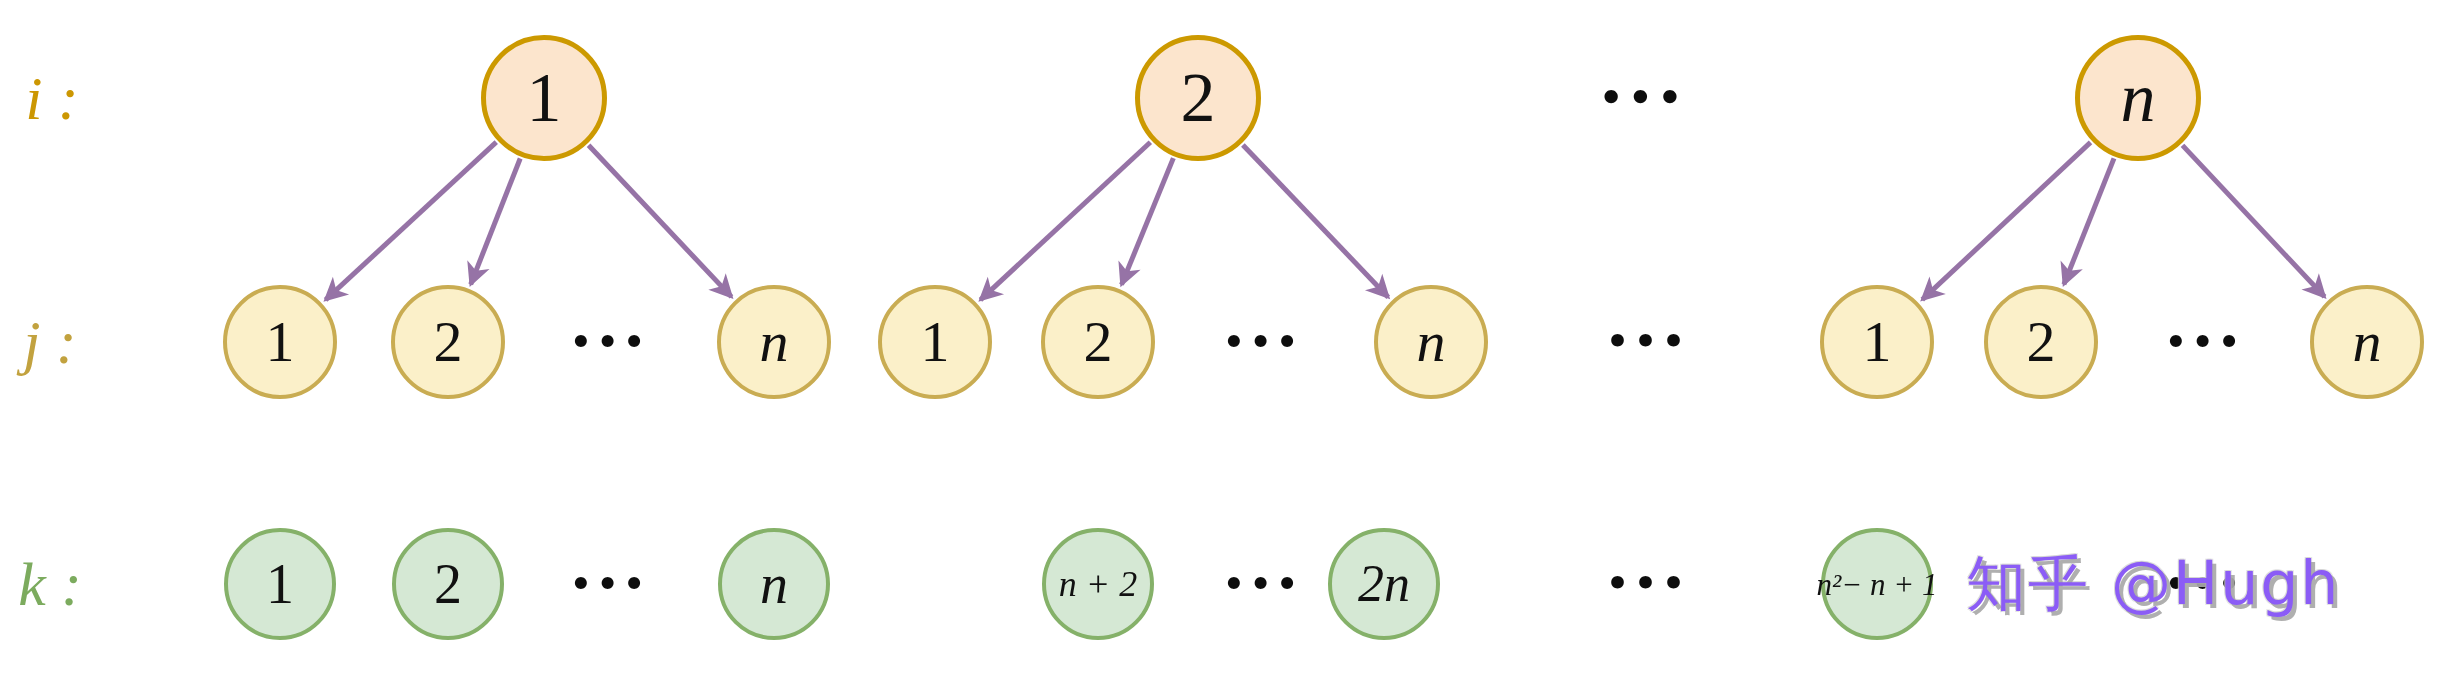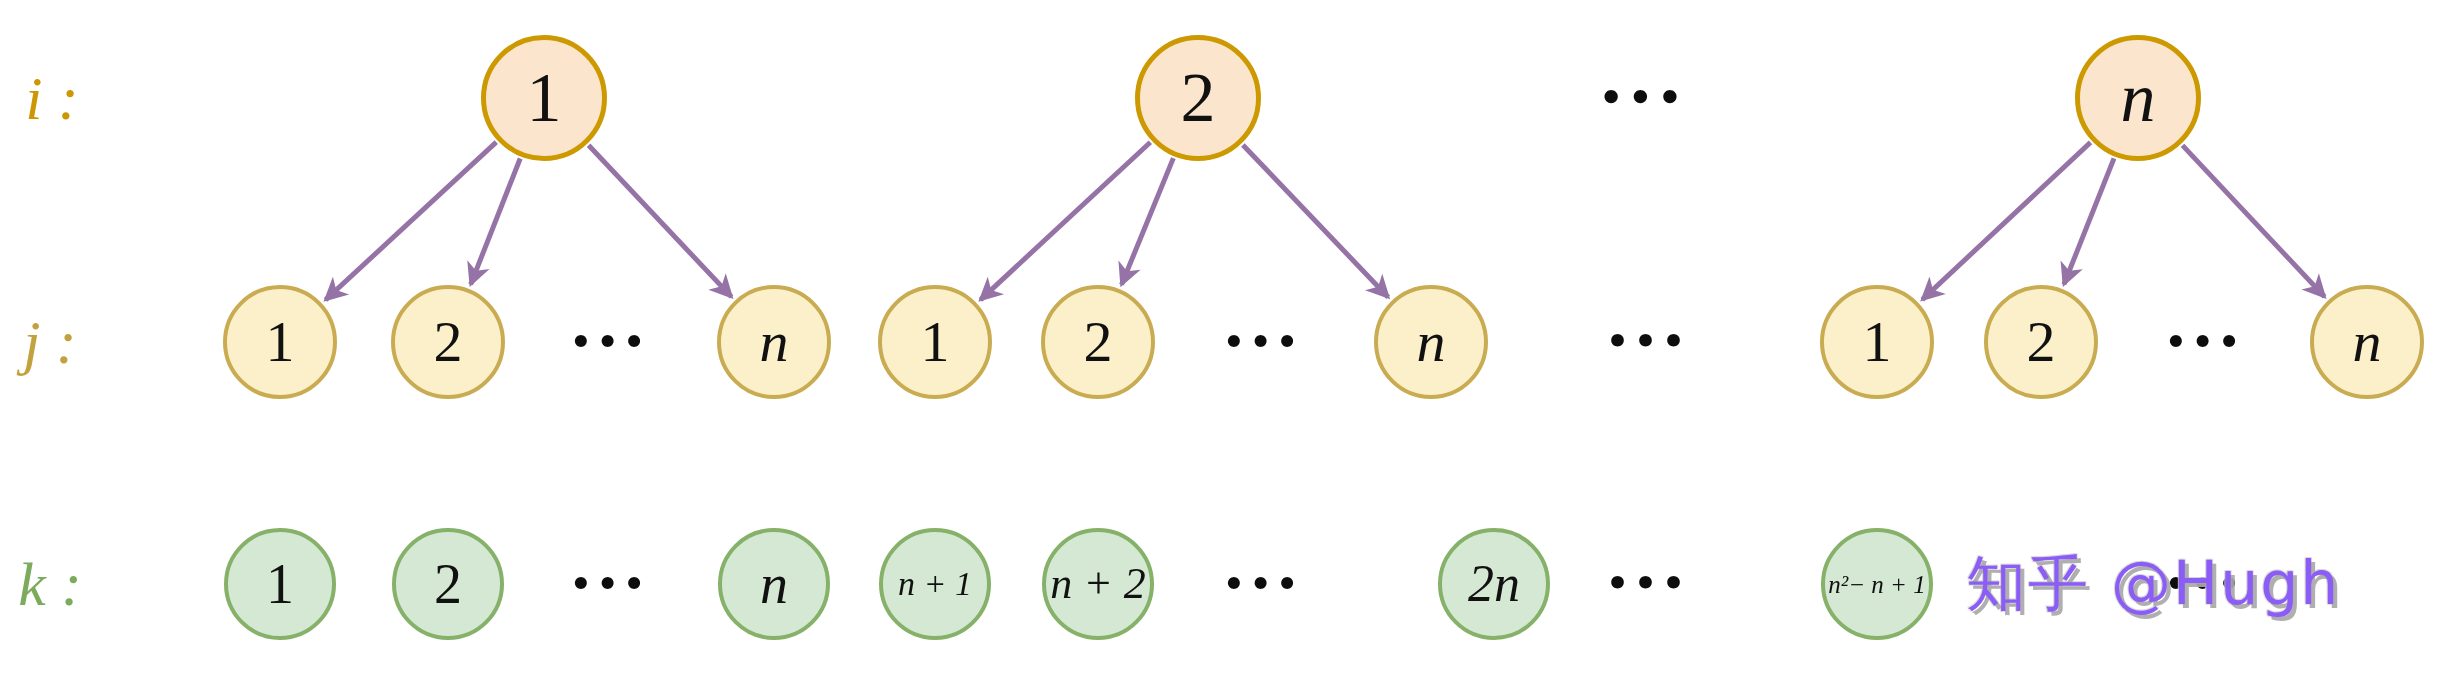--- a/index.html
+++ b/index.html
@@ -97,20 +97,19 @@
     <div class="dots" style="left: 1648px; top: 342px; font-size: 36px;">•••</div>
     <div class="node" style="left: 1820px; top: 285px; width: 114px; height: 114px; background: rgb(251, 240, 201); border: 4px solid rgb(201, 172, 82); font-size: 58px;">1</div>
     <div class="node" style="left: 1984px; top: 285px; width: 114px; height: 114px; background: rgb(251, 240, 201); border: 4px solid rgb(201, 172, 82); font-size: 58px;">2</div>
     <div class="dots" style="left: 2205px; top: 342px; font-size: 34px;">•••</div>
     <div class="node italic" style="left: 2310px; top: 285px; width: 114px; height: 114px; background: rgb(251, 240, 201); border: 4px solid rgb(201, 172, 82); font-size: 58px;">n</div>
     <div class="row-label" style="left: 50px; top: 584px; color: rgb(124, 171, 94);">k :</div>
     <div class="node" style="left: 224px; top: 528px; width: 112px; height: 112px; background: rgb(213, 232, 212); border: 4px solid rgb(133, 177, 105); font-size: 56px;">1</div>
     <div class="node" style="left: 392px; top: 528px; width: 112px; height: 112px; background: rgb(213, 232, 212); border: 4px solid rgb(133, 177, 105); font-size: 56px;">2</div>
     <div class="dots" style="left: 610px; top: 584px; font-size: 34px;">•••</div>
     <div class="node italic" style="left: 718px; top: 528px; width: 112px; height: 112px; background: rgb(213, 232, 212); border: 4px solid rgb(133, 177, 105); font-size: 56px;">n</div>
-    <div class="node italic" style="left: 879px; top: 528px; width: 112px; height: 112px; background: rgb(213, 232, 212); border: 4px solid rgb(133, 177, 105); font-size: 34px;">n + 1</div>
-    <div class="node italic" style="left: 1042px; top: 528px; width: 112px; height: 112px; background: rgb(213, 232, 212); border: 4px solid rgb(133, 177, 105); font-size: 44px;">n + 2</div>
+    <div class="node italic" style="left: 1042px; top: 528px; width: 112px; height: 112px; background: rgb(213, 232, 212); border: 4px solid rgb(133, 177, 105); font-size: 36px;">n + 2</div>
     <div class="dots" style="left: 1263px; top: 584px; font-size: 34px;">•••</div>
-    <div class="node italic" style="left: 1438px; top: 528px; width: 112px; height: 112px; background: rgb(213, 232, 212); border: 4px solid rgb(133, 177, 105); font-size: 52px;">2n</div>
+    <div class="node italic" style="left: 1328px; top: 528px; width: 112px; height: 112px; background: rgb(213, 232, 212); border: 4px solid rgb(133, 177, 105); font-size: 52px;">2n</div>
     <div class="dots" style="left: 1648px; top: 584px; font-size: 36px;">•••</div>
-    <div class="node italic" style="left: 1821px; top: 528px; width: 112px; height: 112px; background: rgb(213, 232, 212); border: 4px solid rgb(133, 177, 105); font-size: 25px;">n²− n + 1</div>
+    <div class="node italic" style="left: 1821px; top: 528px; width: 112px; height: 112px; background: rgb(213, 232, 212); border: 4px solid rgb(133, 177, 105); font-size: 31px;">n²− n + 1</div>
     <div class="dots" style="left: 2205px; top: 584px; font-size: 34px;">•••</div>
   </div>
 
 </body></html>

